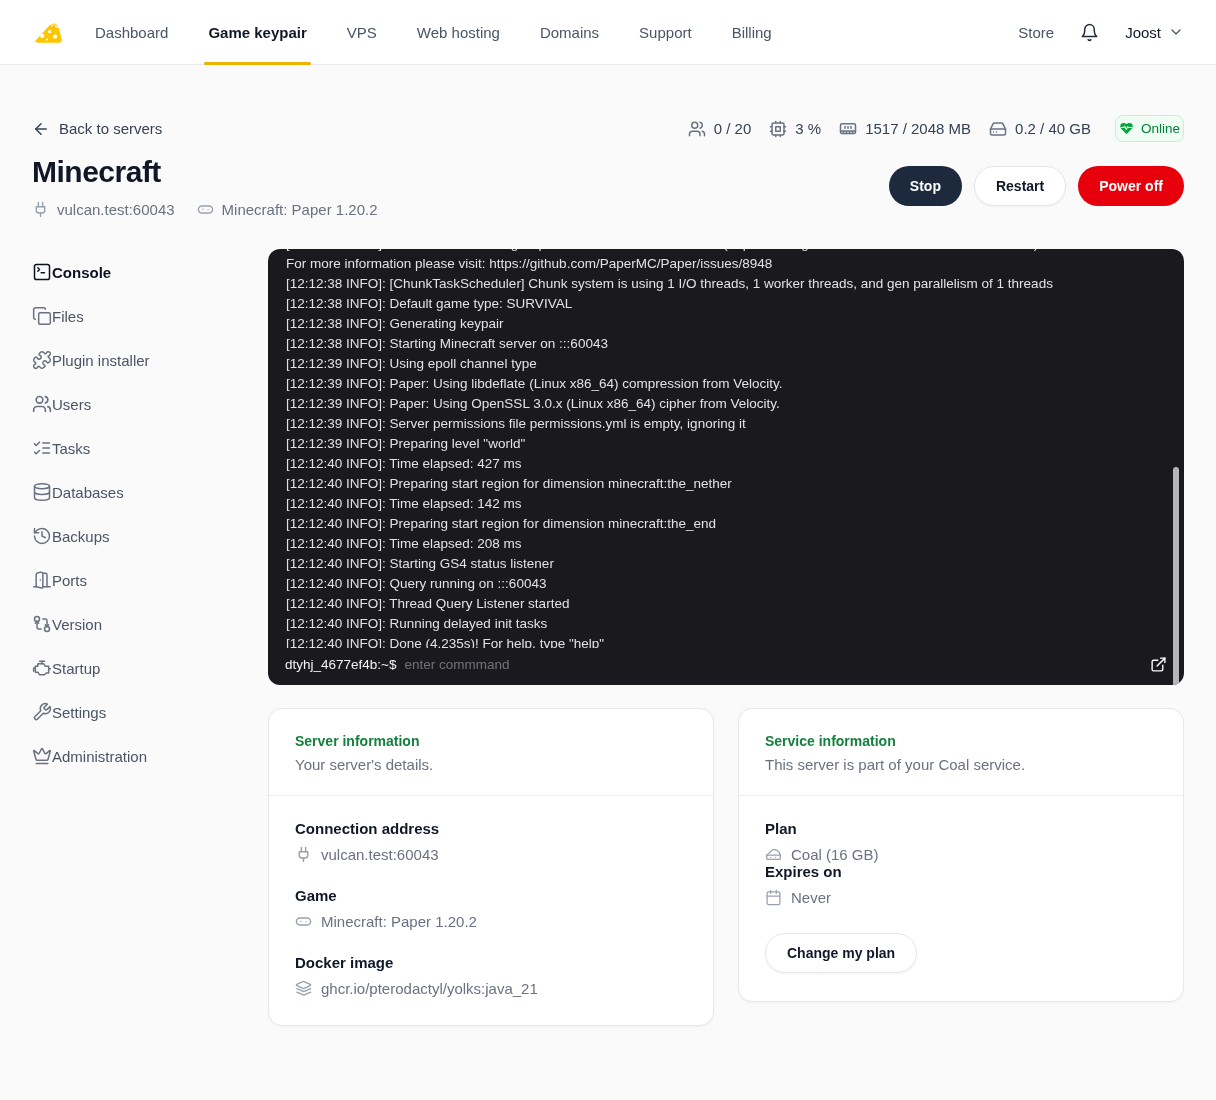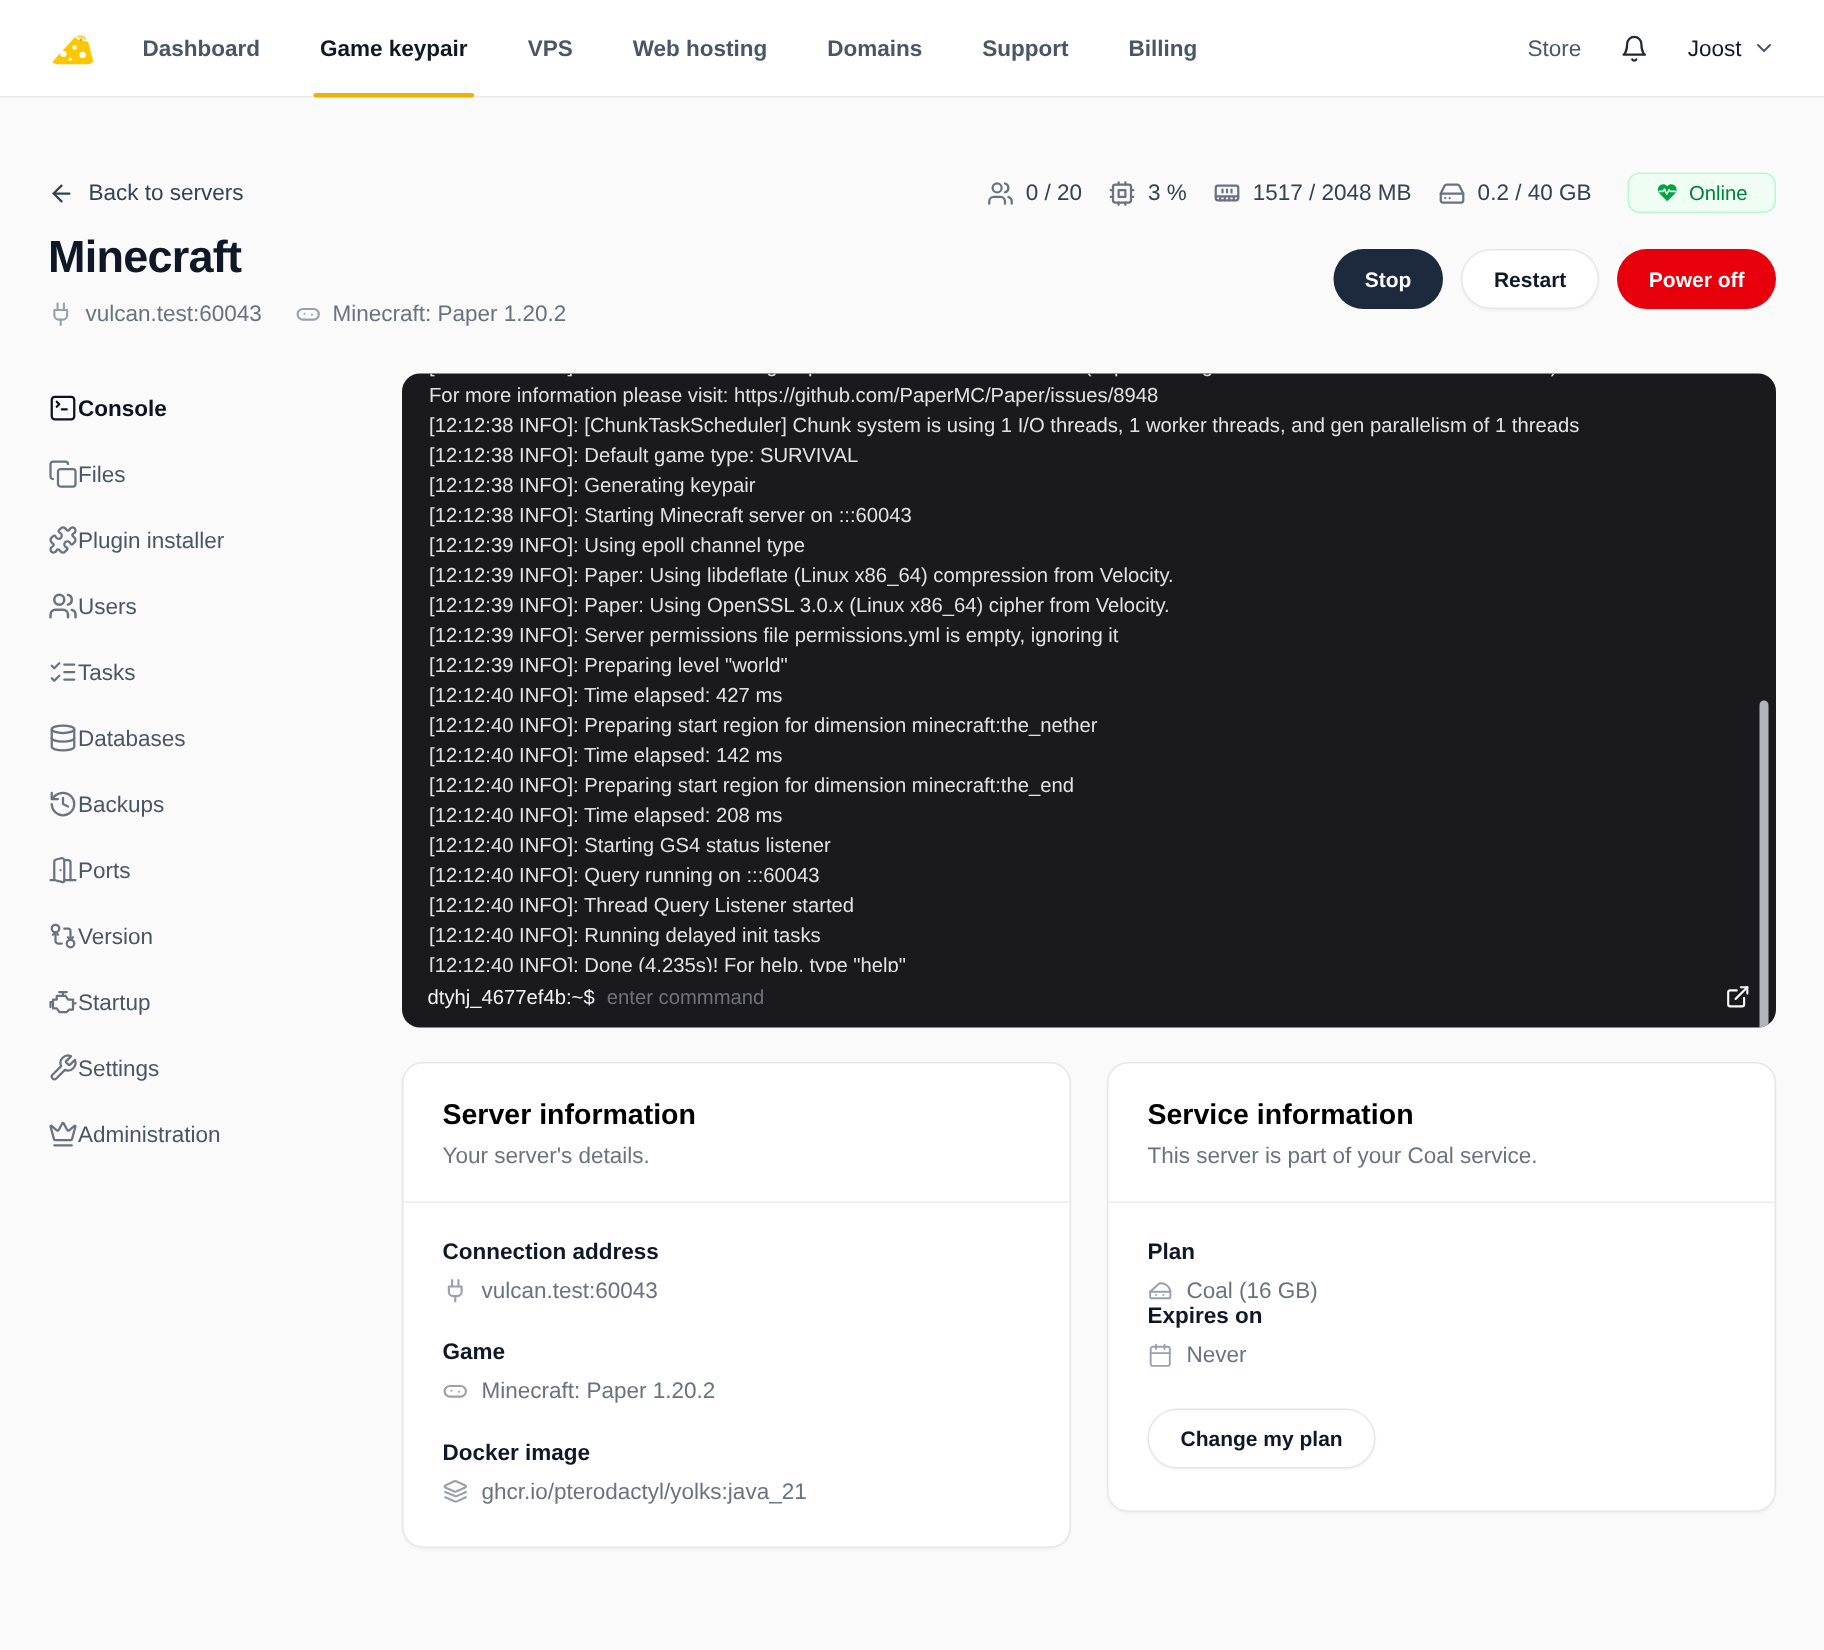--- a/index.html
+++ b/index.html
@@ -13,21 +13,21 @@
 
   
   .navbar {
     height:65px; background:#fff; border-bottom:1px solid #e8eaed;
     display:flex; align-items:stretch; padding:0 32px;
   }
   .logo { width:34px; height:34px; align-self:center; cursor:pointer; }
   .nav-links { display:flex; align-items:stretch; margin-left:9px; }
   .nav-item {
     display:flex; align-items:center; padding:0 20px; position:relative;
-    color:#4a5565; font-size:15px; font-weight:700; cursor:pointer; white-space:nowrap;
+    color:#4a5565; font-size:15px; font-weight:400; cursor:pointer; white-space:nowrap;
   }
   .nav-item.active { color:#101828; font-weight:600; }
   .nav-item.active::after {
     content:""; position:absolute; left:16px; right:16px; bottom:-1px;
     height:3px; background:#f0b100; border-radius:2px;
   }
   .nav-right { margin-left:auto; display:flex; align-items:center; gap:26px; }
   .store-link { color:#4a5565; font-size:15px; font-weight:500; cursor:pointer; }
   .bell { width:19px; height:19px; color:#1e2939; cursor:pointer; }
   .user-menu { display:flex; align-items:center; gap:7px; cursor:pointer; }
@@ -37,21 +37,21 @@
   
   .page { padding:0 32px; }
   .header { padding-top:50px; }
   .row1 { display:flex; justify-content:space-between; align-items:center; }
   .back { display:flex; align-items:center; gap:9px; color:#364153; font-size:15px; font-weight:500; cursor:pointer; }
   .back .islot { width:18px; height:18px; color:#364153; }
   .stats { display:flex; align-items:center; gap:22px; }
   .stat { display:flex; align-items:center; gap:8px; color:#364153; font-size:15px; }
   .stat .islot { width:18px; height:18px; color:#6a7282; }
   .badge {
-    display:flex; align-items:center; gap:7px; padding:5px 18px; margin-left:2px;
+    display:flex; align-items:center; gap:7px; padding:5px 3px; margin-left:2px;
     background:#f0fdf4; border:1px solid #b9f8cf; border-radius:8px;
     color:#008236; font-size:13.5px; font-weight:500;
   }
   .badge .islot { width:15px; height:15px; }
 
   .row2 { display:flex; justify-content:space-between; align-items:center; margin-top:12px; }
   .page-title { font-size:30px; font-weight:800; letter-spacing:-.5px; color:#101828; line-height:36px; }
   .meta { display:flex; gap:22px; margin-top:11px; }
   .meta-item { display:flex; align-items:center; gap:8px; color:#6a7282; font-size:15px; }
   .meta-item .islot { width:17px; height:17px; color:#99a1af; }
@@ -100,21 +100,21 @@
     position:absolute; right:5px; top:218px; width:6px; height:226px;
     background:#b4b4bb; border-radius:3px; cursor:grab;
   }
 
   
   .cards { display:flex; gap:24px; align-items:flex-start; margin-top:23px; }
   .card { background:#fff; border:1px solid #e5e7eb; border-radius:14px; box-shadow:0 1px 2px rgba(16,24,40,.04); }
   .card.server { width:446px; }
   .card.service { flex:1; }
   .card-head { padding:24px 26px 22px; border-bottom:1px solid #eceef0; }
-  .card-title { font-size:19px; font-weight:700; color:#000000; }
+  .card-title { font-size:14px; font-weight:700; color:#15803d; }
   .card-sub { margin-top:7px; font-size:15px; color:#6a7282; }
   .card-body { padding:24px 26px 28px; }
   .field { margin-bottom:24px; }
   .field:last-child { margin-bottom:0; }
   .field-label { font-size:15px; font-weight:600; color:#101828; margin-bottom:9px; }
   .field-value { display:flex; align-items:center; gap:9px; color:#6a7282; font-size:15px; }
   .field-value .islot { width:17px; height:17px; color:#99a1af; }
   .service-grid { display:grid; grid-template-columns:1fr; }
   .service-grid .field { margin-bottom:0; }
   .change-btn {

